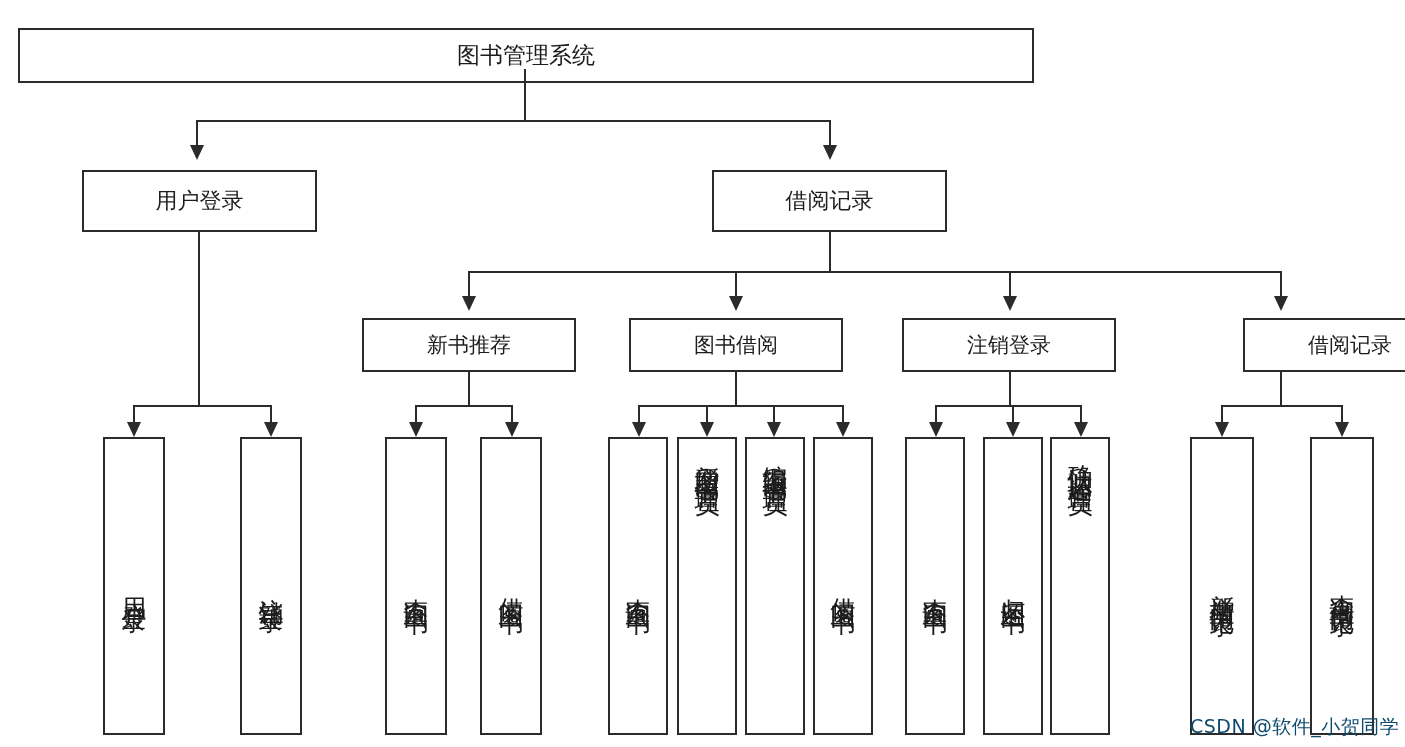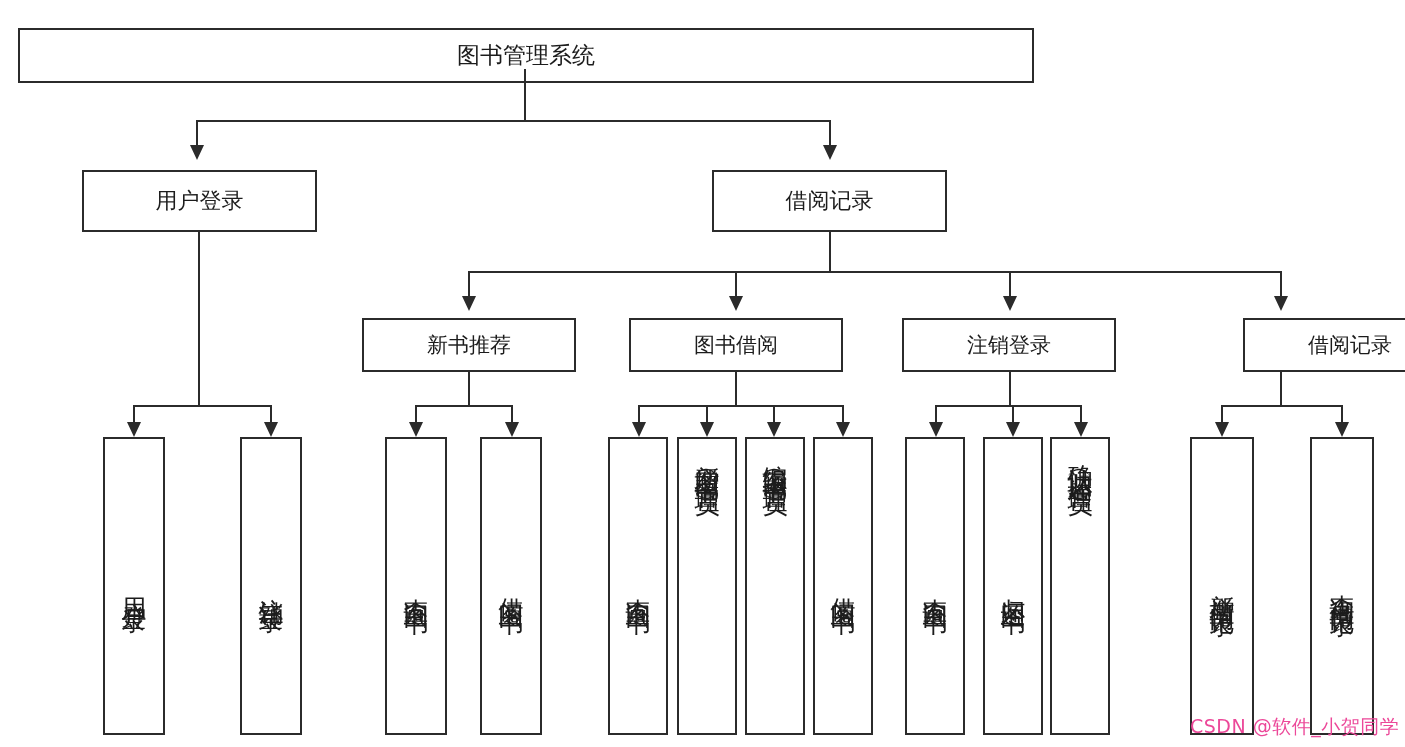--- a/index.html
+++ b/index.html
@@ -64,21 +64,21 @@
     position:absolute;
     width:0;height:0;
     border-left:7px solid transparent;
     border-right:7px solid transparent;
     border-top:15px solid #2b2b2b;
   }
   
   #watermark{
     position:absolute;
     font-size:19px;
-    color:#ec4899;
+    color:#0c4a6e;
     white-space:nowrap;
     letter-spacing:0.5px;
     pointer-events:none;
   }
 </style>
 </head>
 <body>
 
 <div id="canvas">
 

